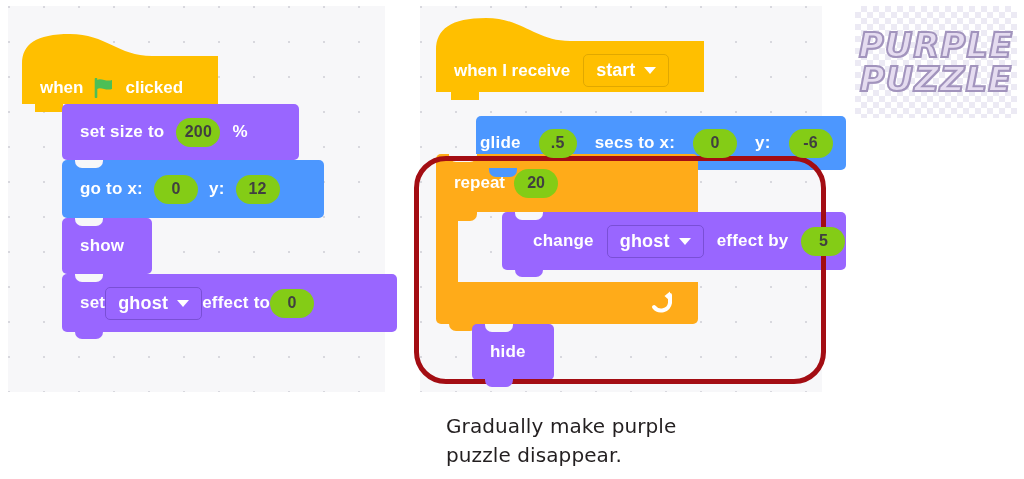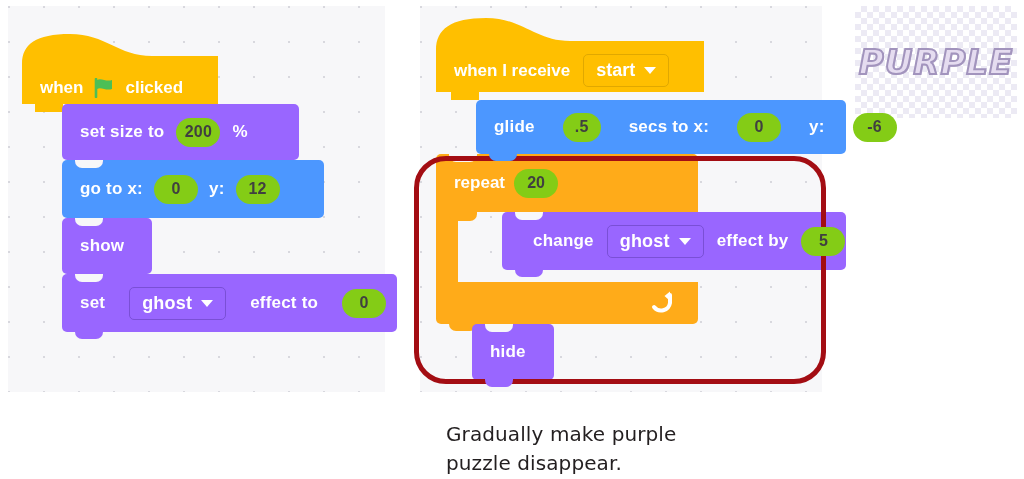--- a/index.html
+++ b/index.html
@@ -178,21 +178,20 @@
   
   #caption {
     position: absolute;
     left: 446px; top: 412px;
     width: 340px;
     color: #231f20;
     font-size: 20px;
     line-height: 29px;
     font-family: "DejaVu Sans", sans-serif;
     letter-spacing: .1px;
-    margin-top: 8px;
   }
 
   
   #logo-box {
     position: absolute;
     left: 855px; top: 6px;
     width: 162px; height: 112px;
     background-color: #ffffff;
     background-image:
       linear-gradient(45deg, #eceaf4 25%, transparent 25%, transparent 75%, #eceaf4 75%),
@@ -248,21 +247,21 @@
     <span>go to x:</span>
     <span class="oval">0</span>
     <span>y:</span>
     <span class="oval">12</span>
   </div>
 
   <div class="blk stack c-looks" style="left:14px; top:212px; width:90px; height:56px; padding-left:18px;">
     <span>show</span>
   </div>
 
-  <div class="blk stack c-looks" style="left:14px; top:268px; width:335px; height:58px; padding-left:18px; gap:24px;">
+  <div class="blk stack c-looks" style="left:14px; top:268px; width:335px; height:58px; padding-left:18px; gap:0;">
     <span>set</span>
     <span class="ddown on-looks">
       <span>ghost</span>
       <span class="caret"></span>
     </span>
     <span>effect to</span>
     <span class="oval">0</span>
   </div>
 
 </div>
@@ -276,21 +275,21 @@
     </svg>
     <div class="hat-label" style="bottom:13px; gap:13px;">
       <span>when I receive</span>
       <span class="ddown on-events">
         <span>start</span>
         <span class="caret"></span>
       </span>
     </div>
   </div>
 
-  <div class="blk stack c-motion nodent" style="left:16px; top:94px; width:370px; height:54px; padding-left:18px; gap:28px;">
+  <div class="blk stack c-motion nodent" style="left:16px; top:110px; width:370px; height:54px; padding-left:4px; gap:18px;">
     <span>glide</span>
     <span class="oval w-small">.5</span>
     <span>secs to x:</span>
     <span class="oval">0</span>
     <span>y:</span>
     <span class="oval">-6</span>
   </div>
 
   <div class="cblock" style="left:16px; top:148px; width:262px; height:170px;">
     <div class="c-top c-control" style="width:262px; height:58px;">
@@ -324,13 +323,14 @@
 
 <div id="annotation"></div>
 
 <div id="caption">
   <div>Gradually make purple</div>
   <div>puzzle disappear.</div>
 </div>
 
 <div id="logo-box">
   <div class="logo-line">PURPLE</div>
+  <div class="logo-line">PUZZLE</div>
 </div>
 
 </body></html>

